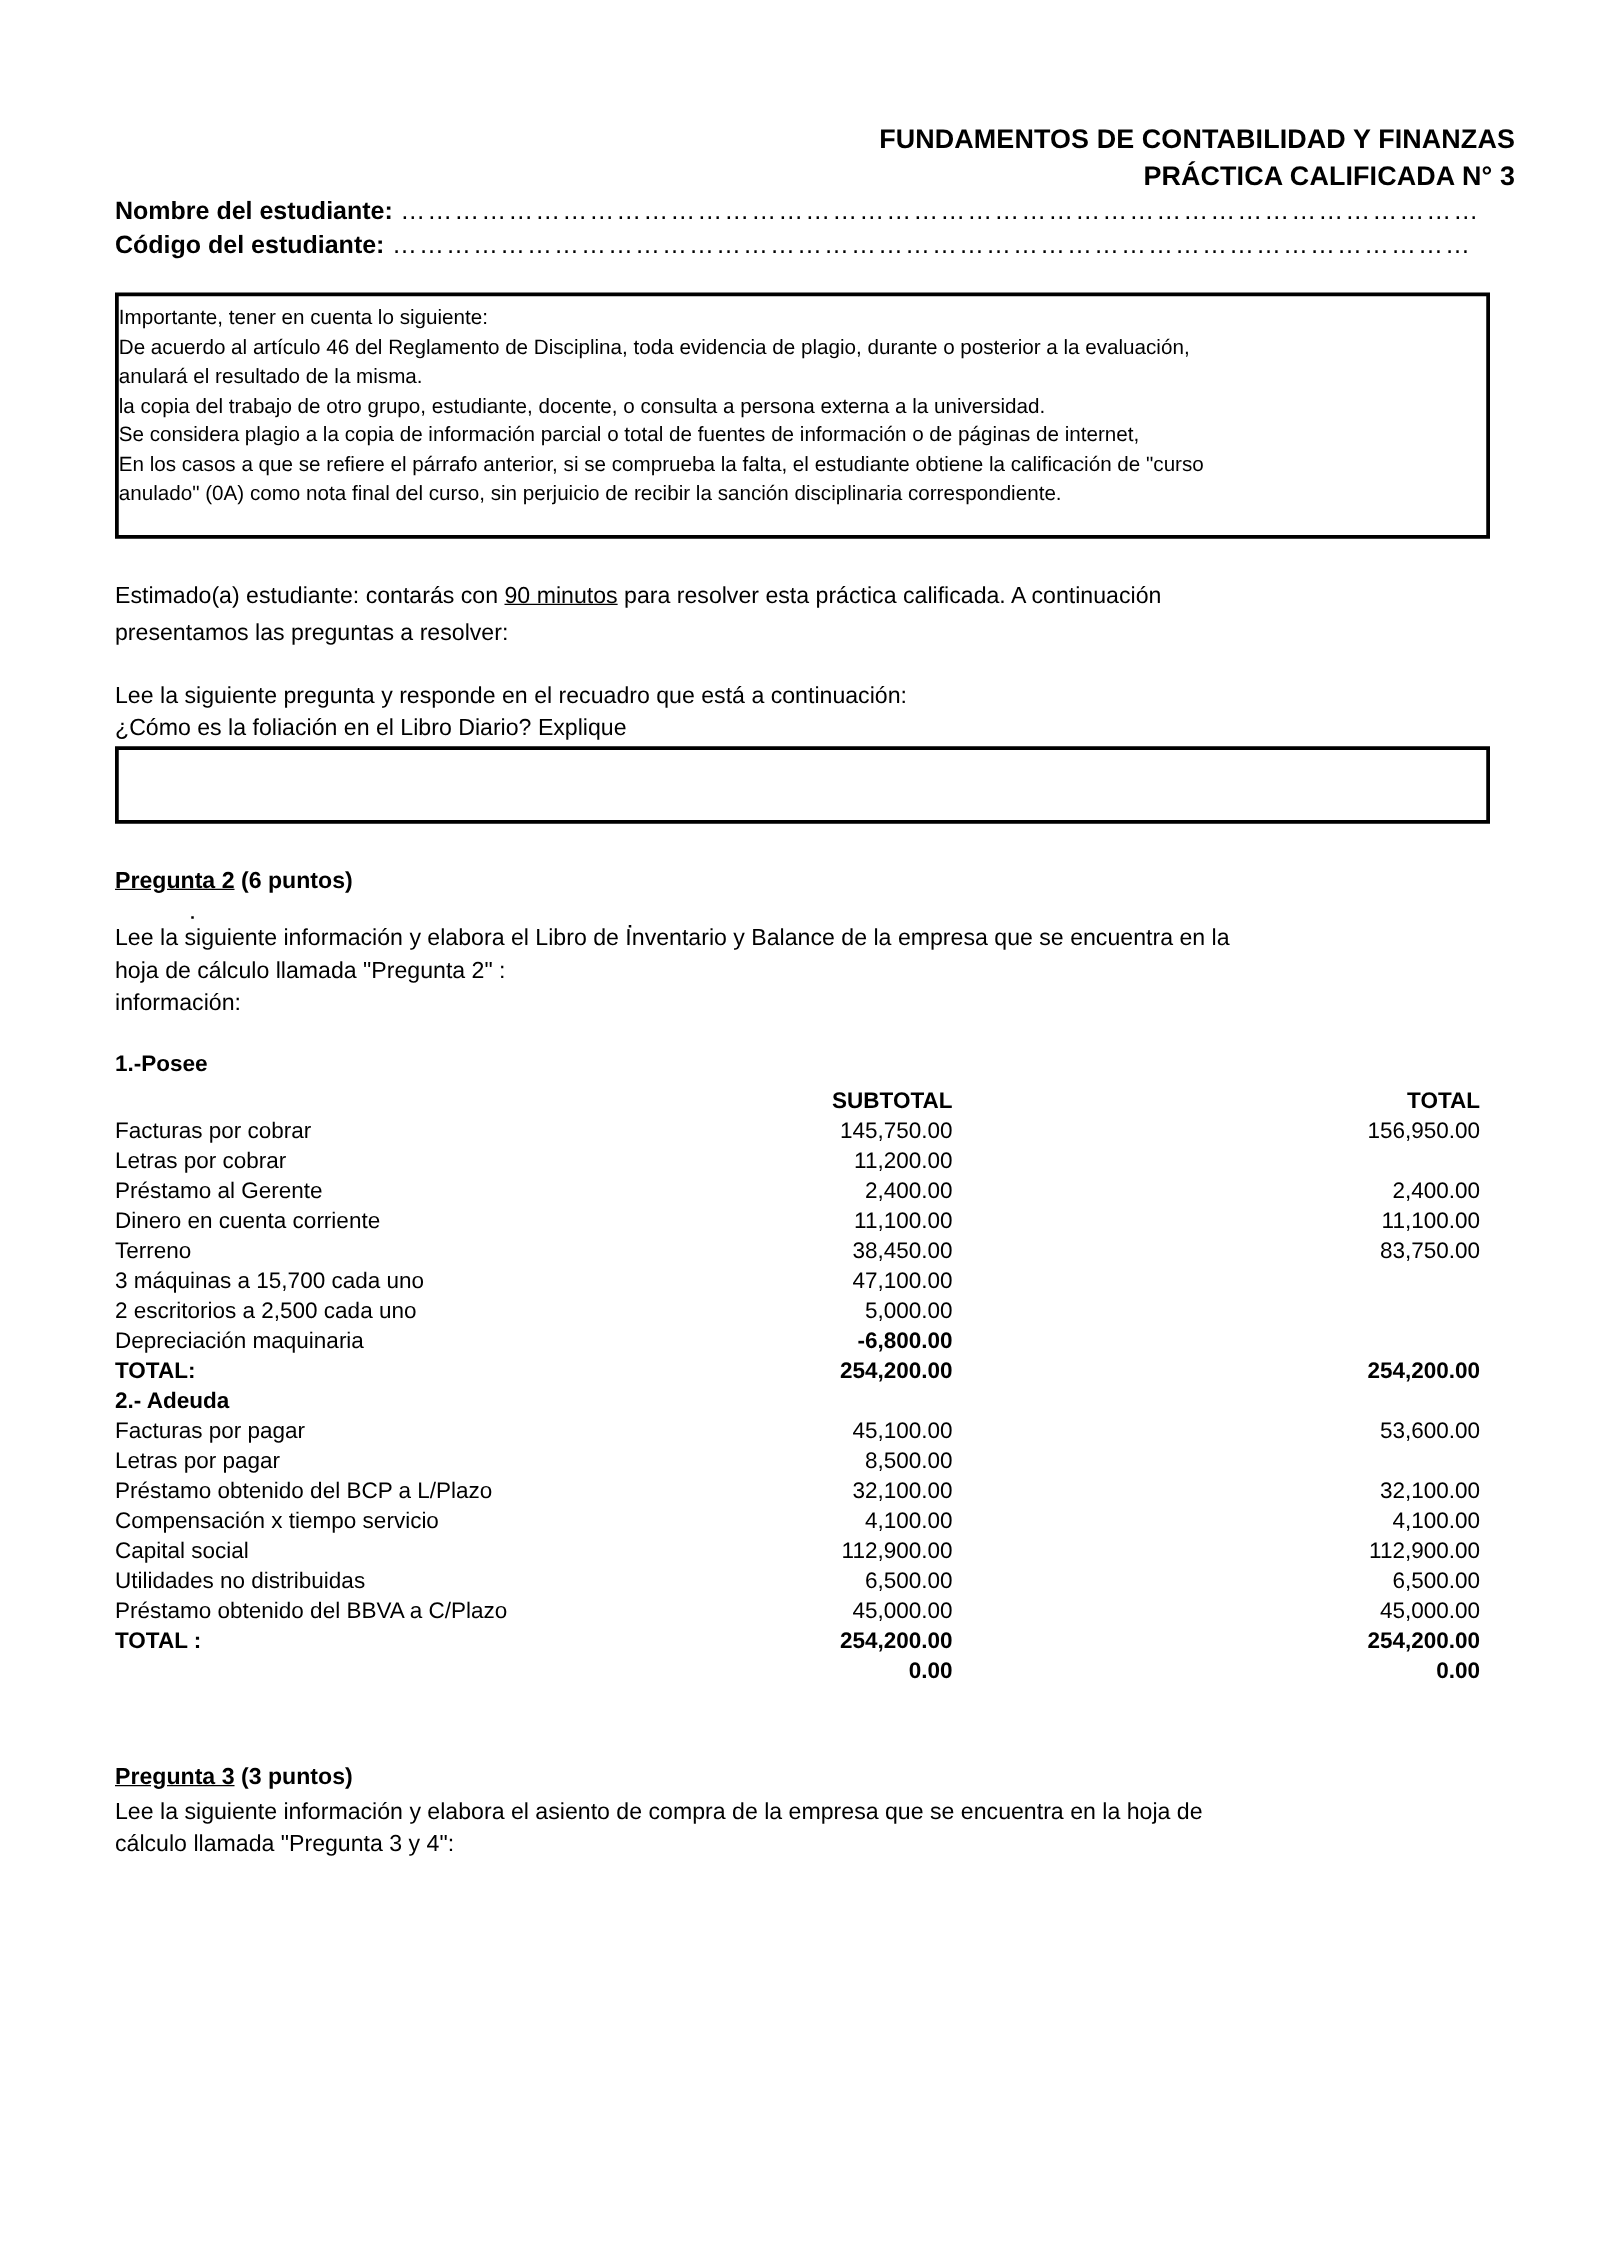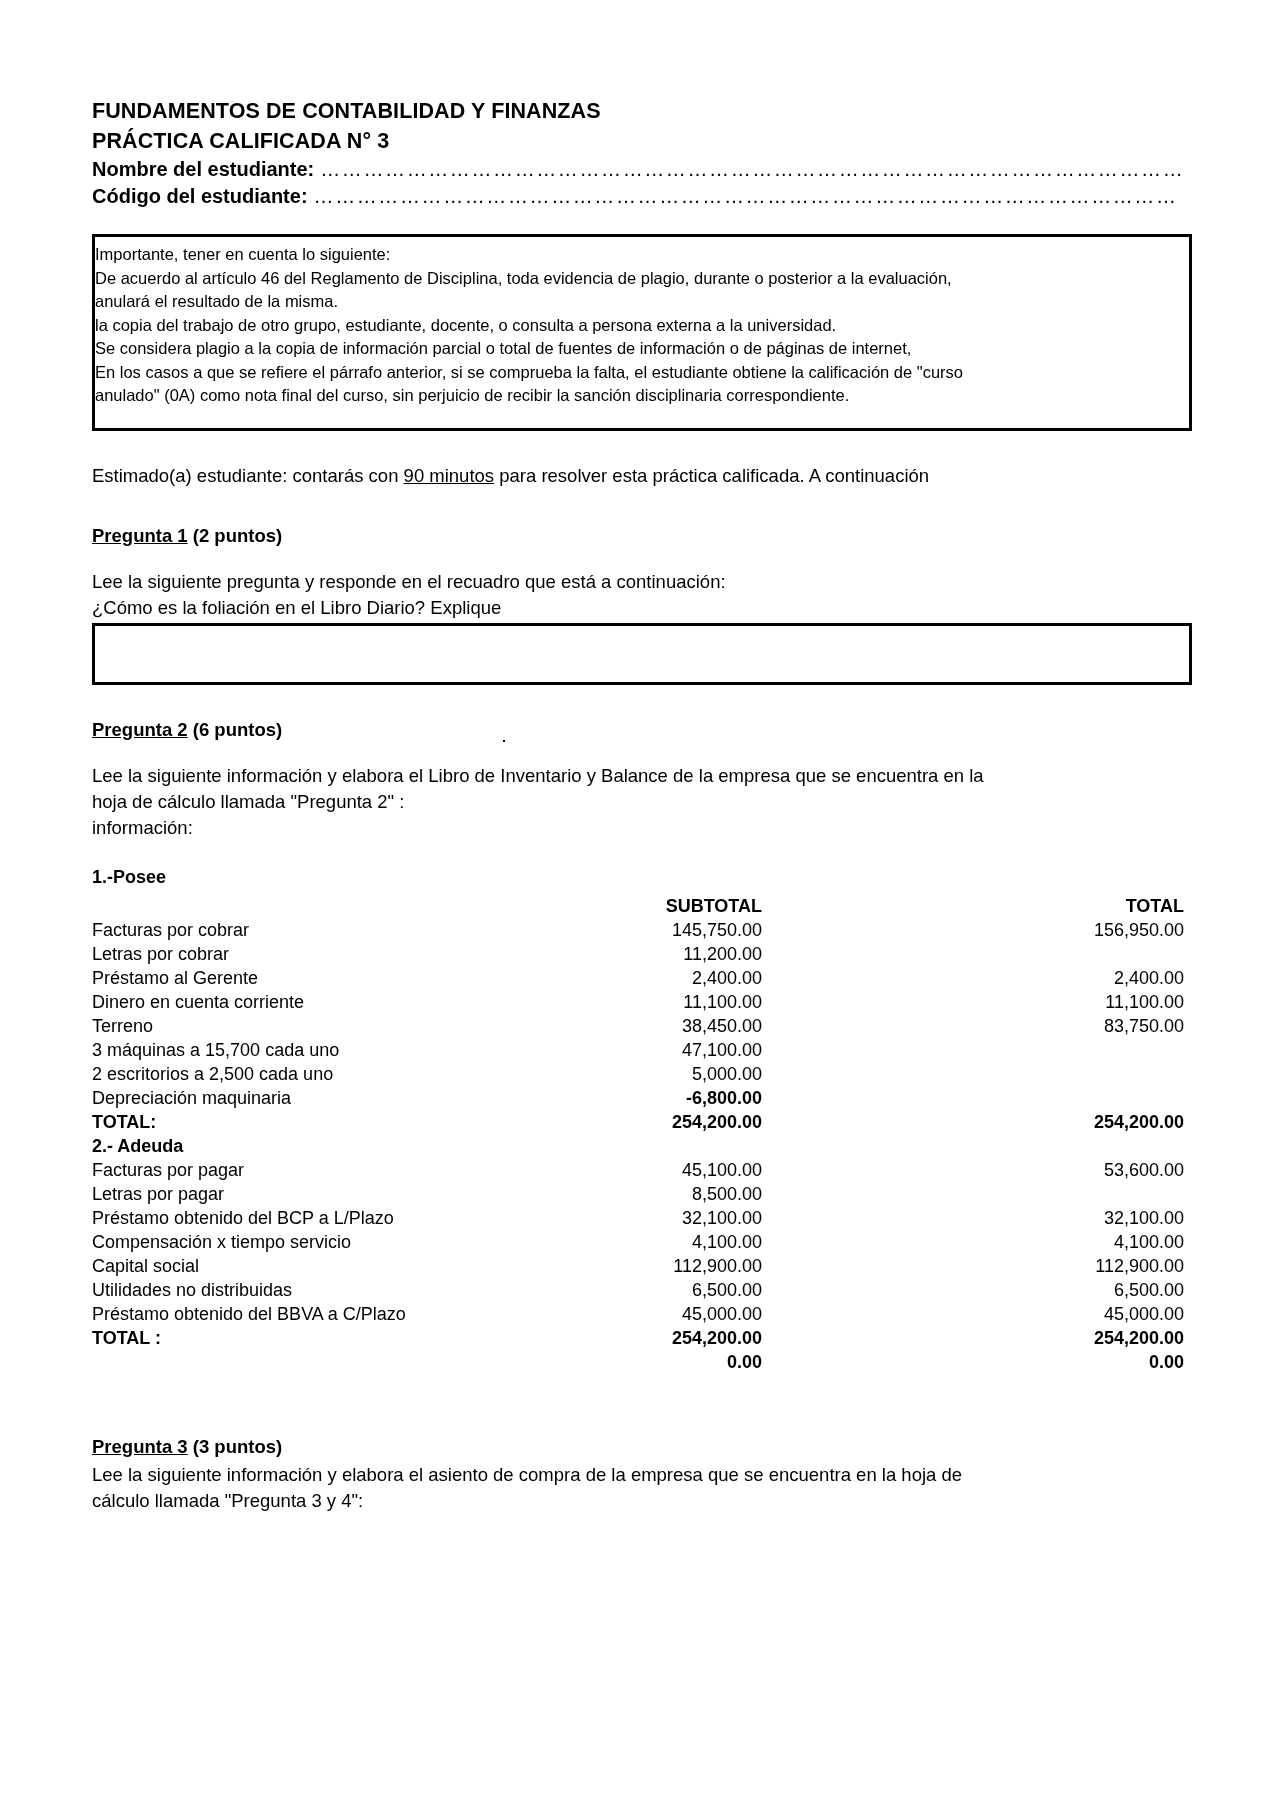--- a/index.html
+++ b/index.html
@@ -20,21 +20,21 @@
   
   .content {
     position: absolute;
     left: 92px;
     top: 0;
     width: 1120px;
   }
 
   .title-block {
     margin-top: 96px;
-    text-align: left;
+    text-align: right;
     font-weight: bold;
     font-size: 21.5px;
     line-height: 30px;
     letter-spacing: 0.1px;
     padding-right: 0px;
   }
   .title-line { white-space: nowrap; }
 
   .field-row {
     display: flex;
@@ -166,23 +166,23 @@
       <div class="notice-line">De acuerdo al artículo 46 del Reglamento de Disciplina, toda evidencia de plagio, durante o posterior a la evaluación,</div>
       <div class="notice-line">anulará el resultado de la  misma.</div>
       <div class="notice-line">la copia del trabajo de otro grupo, estudiante, docente, o consulta a persona externa a la universidad.</div>
       <div class="notice-line">Se considera plagio a la copia de información parcial o total de fuentes de información o de páginas de internet,</div>
       <div class="notice-line">En los casos a que se refiere el párrafo anterior, si se comprueba la falta, el estudiante obtiene la calificación de "curso</div>
       <div class="notice-line">anulado" (0A) como nota final del curso, sin perjuicio de recibir la sanción disciplinaria correspondiente.</div>
     </div>
 
     <div class="intro">
       <div class="intro-line"><span>Estimado(a) estudiante: contarás con </span><span class="u">90 minutos</span><span> para resolver esta práctica calificada. A continuación</span></div>
-    </div>
-
-    <div class="q-heading"><span class="qnum">Pregunta 1</span><span> (2 puntos)</span></div>
+      <div class="intro-line">presentamos las preguntas a resolver:</div>
+    </div>
+
     <div class="q-body">
       <div class="line">Lee la siguiente pregunta y responde en el recuadro que está a continuación:</div>
       <div class="line">¿Cómo es la foliación en el Libro Diario? Explique</div>
     </div>
     <div class="answer-box"></div>
 
     <div class="q-heading"><span class="qnum">Pregunta 2</span><span> (6 puntos)</span></div>
     <div class="q-body">
       <div class="line">Lee la siguiente información y elabora el Libro de Inventario y Balance de la empresa que se encuentra en la</div>
       <div class="line">hoja de cálculo llamada "Pregunta 2" :</div>

